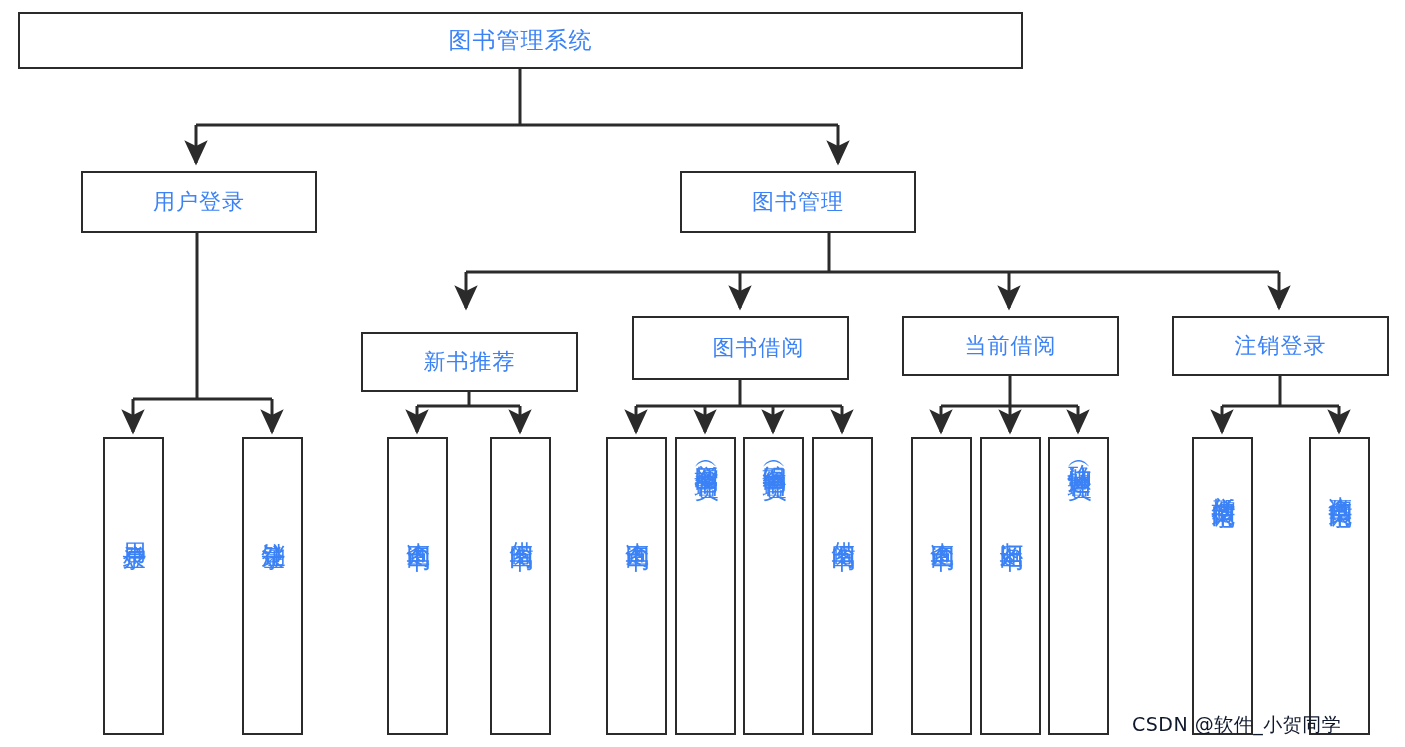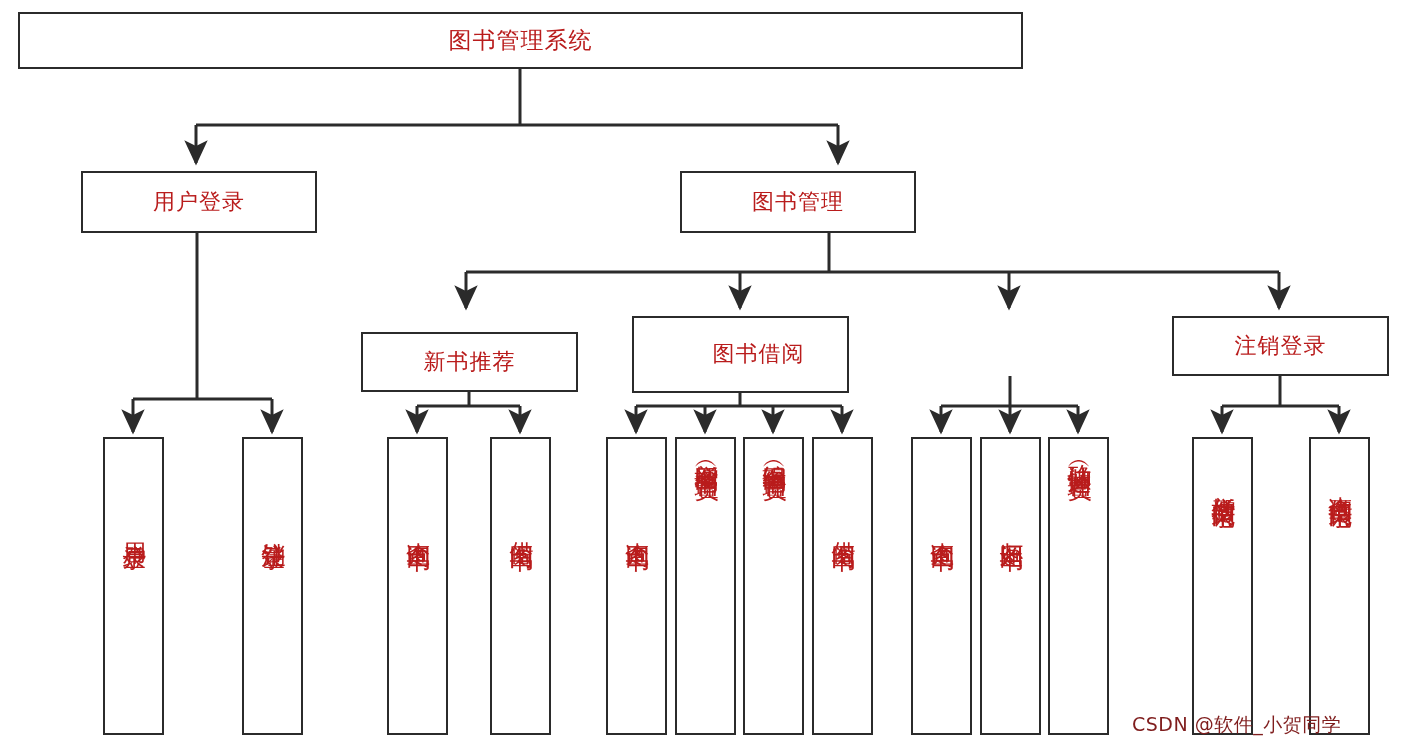--- a/index.html
+++ b/index.html
@@ -26,21 +26,21 @@
     pointer-events: none;
   }
   .node {
     position: absolute;
     box-sizing: border-box;
     border: 2px solid #2b2b2b;
     background: #ffffff;
     display: flex;
     align-items: center;
     justify-content: center;
-    color: #b91c1c;
+    color: #3b82f6;
   }
   .node-h {
     font-size: 22px;
     letter-spacing: 1px;
     line-height: 1.2;
   }
   .node.root {
     font-size: 23px;
   }
   .node-v {
@@ -55,21 +55,21 @@
     line-height: 1.08;
     letter-spacing: 2px;
     white-space: nowrap;
     display: block;
   }
   .watermark {
     position: absolute;
     left: 1132px;
     top: 712px;
     font-size: 19px;
-    color: #7f1d1d;
+    color: #0f172a;
     white-space: nowrap;
     letter-spacing: 0.5px;
   }
 </style>
 </head>
 <body>
 
 <div id="canvas">
 
   <svg id="edges" viewBox="0 0 1405 747" width="1405" height="747">
@@ -129,22 +129,25 @@
   <div class="node node-h" style="left:81px; top:171px; width:236px; height:62px;">
     <span>用户登录</span>
   </div>
   <div class="node node-h" style="left:680px; top:171px; width:236px; height:62px;">
     <span>图书管理</span>
   </div>
 
   <div class="node node-h" style="left:361px; top:332px; width:217px; height:60px;">
     <span>新书推荐</span>
   </div>
-  <div class="node node-h" style="left:632px; top:316px; width:217px; height:77px;padding-left:36px;">
+  <div class="node node-h" style="left:632px; top:316px; width:217px; height:64px;padding-left:36px;">
     <span>图书借阅</span>
+  </div>
+  <div class="node node-h" style="left:902px; top:316px; width:217px; height:60px;">
+    <span>当前借阅</span>
   </div>
   <div class="node node-h" style="left:1172px; top:316px; width:217px; height:60px;">
     <span>注销登录</span>
   </div>
 
   <div class="node node-v" style="left:103px; top:437px; width:61px; height:298px; padding-top:84px;">
     <span class="vtext">用户登录</span>
   </div>
   <div class="node node-v" style="left:242px; top:437px; width:61px; height:298px; padding-top:84px;">
     <span class="vtext">注销登录</span>

